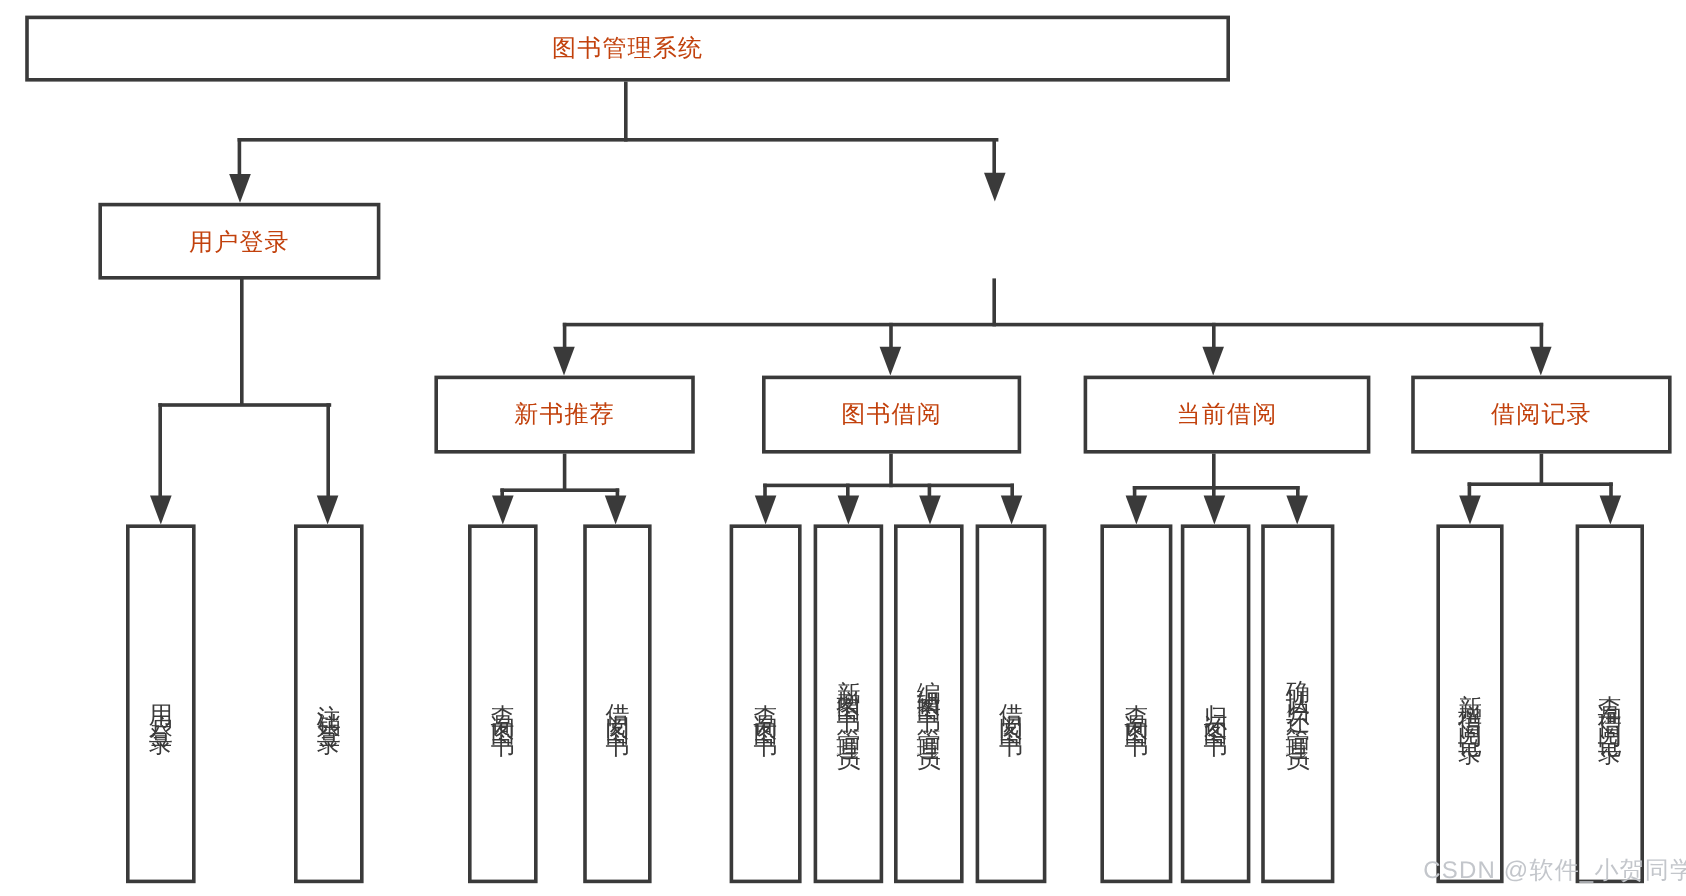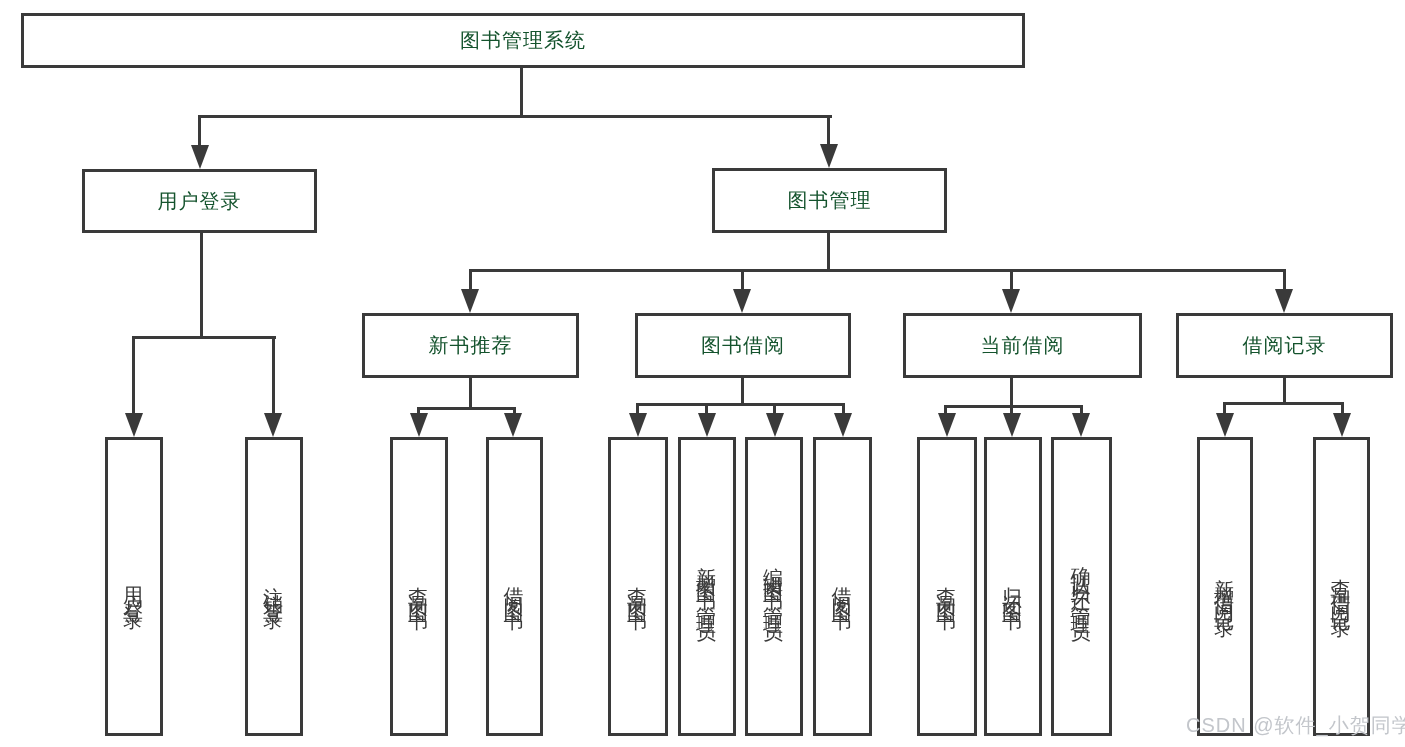--- a/index.html
+++ b/index.html
@@ -15,21 +15,21 @@
   .node {
     position: absolute;
     box-sizing: border-box;
     border: 3px solid #3a3a3a;
     background: #ffffff;
     display: flex;
     align-items: center;
     justify-content: center;
     font-size: 20px;
     letter-spacing: 1px;
-    color: #14532d;
+    color: #c2410c;
   }
   .leaf {
     position: absolute;
     box-sizing: border-box;
     border: 3px solid #3a3a3a;
     background: #ffffff;
     top: 437px;
     height: 299px;
     display: flex;
     align-items: center;
@@ -74,23 +74,20 @@
 
   <div class="vl" style="left:520px; top:68px; height:50px;"></div>
   <div class="hl" style="left:198px; top:115px; width:634px;"></div>
   <div class="vl" style="left:198px; top:115px; height:34px;"></div>
   <div class="ah" style="left:191px; top:145px;"></div>
   <div class="vl" style="left:827px; top:115px; height:34px;"></div>
   <div class="ah" style="left:820px; top:144px;"></div>
 
   <div class="node" style="left:82px; top:169px; width:235px; height:64px;">
     <span>用户登录</span>
-  </div>
-  <div class="node" style="left:712px; top:168px; width:235px; height:65px;">
-    <span>图书管理</span>
   </div>
 
   <div class="vl" style="left:200px; top:232px; height:106px;"></div>
   <div class="hl" style="left:132px; top:336px; width:144px;"></div>
   <div class="vl" style="left:132px; top:336px; height:80px;"></div>
   <div class="ah" style="left:125px; top:413px;"></div>
   <div class="vl" style="left:272px; top:336px; height:80px;"></div>
   <div class="ah" style="left:264px; top:413px;"></div>
 
   <div class="vl" style="left:827px; top:232px; height:40px;"></div>

